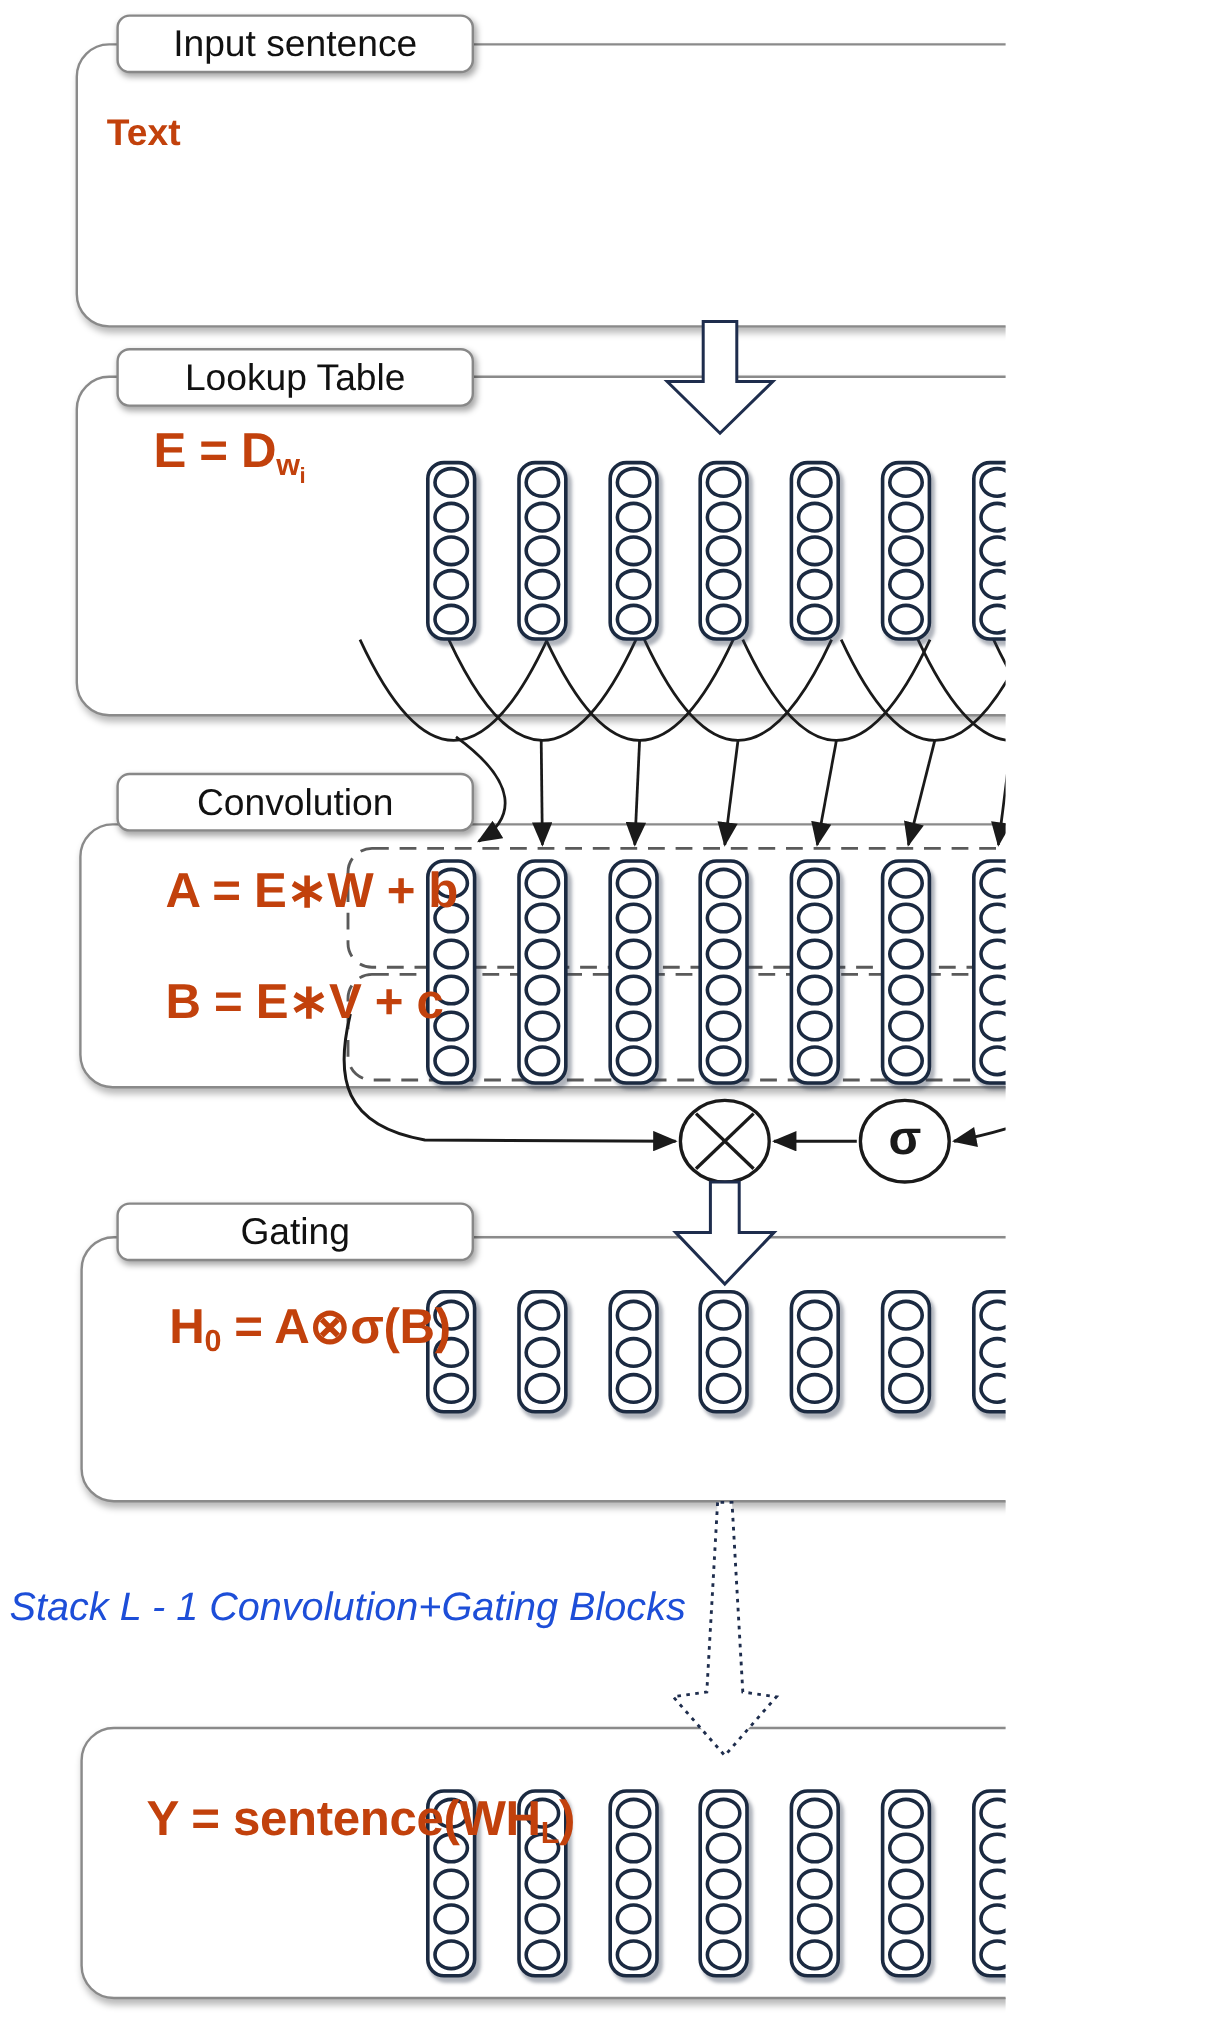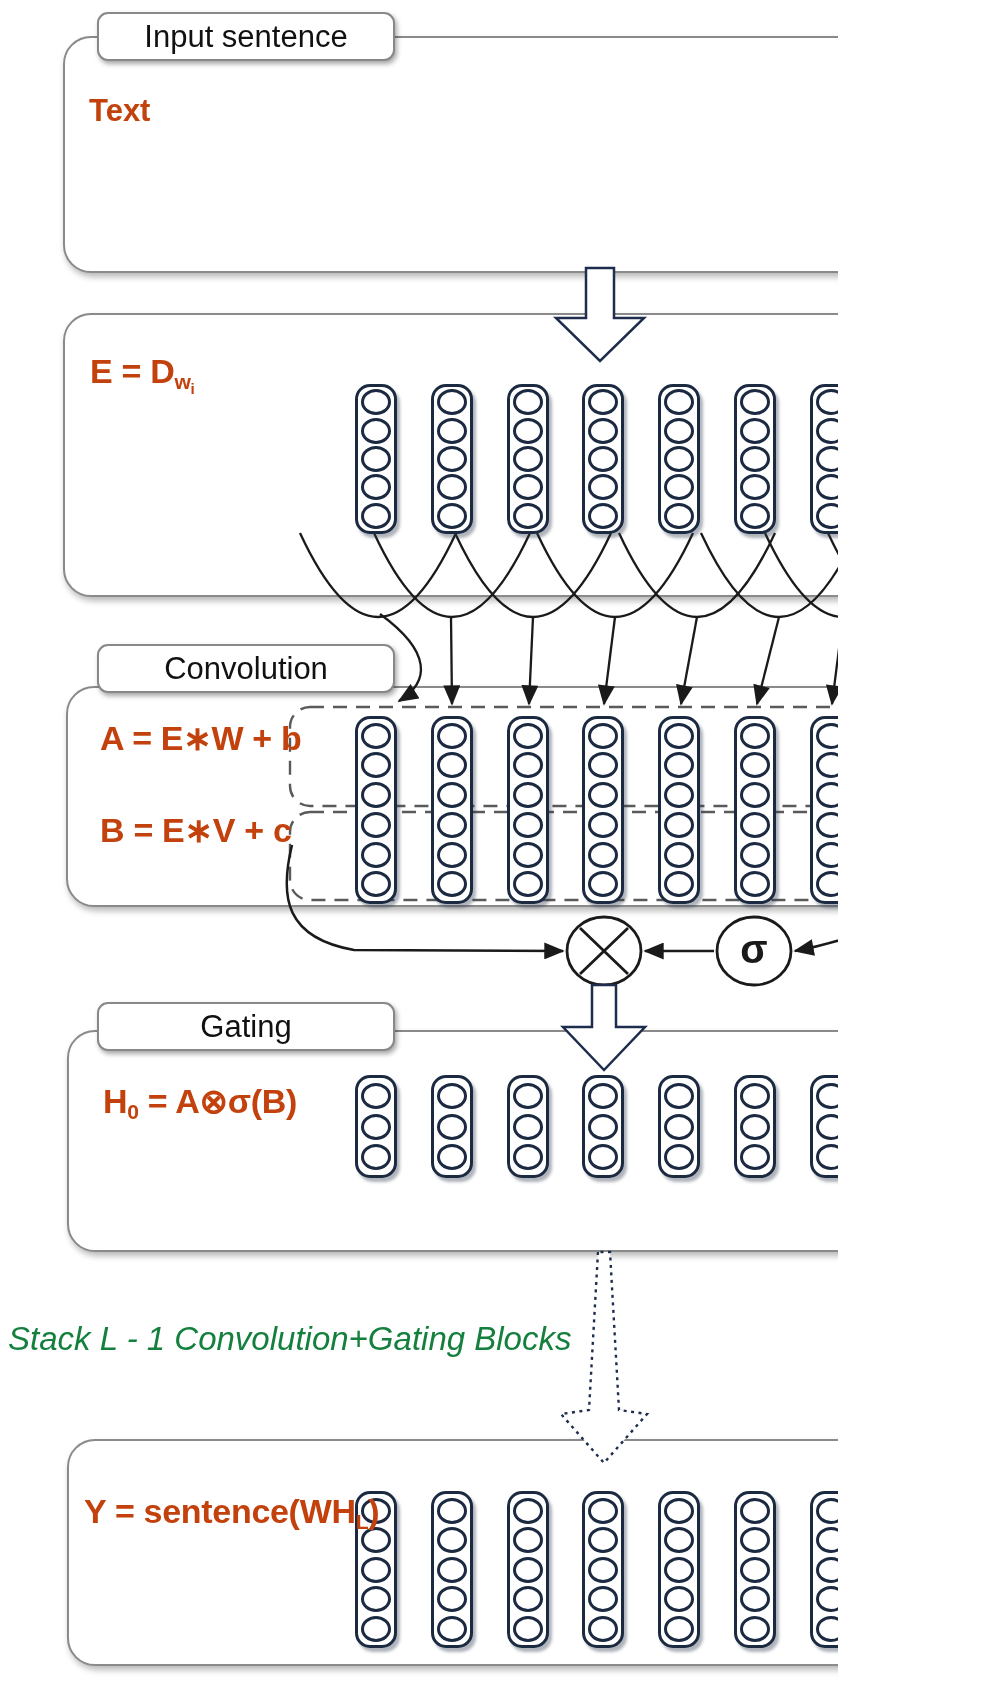--- a/index.html
+++ b/index.html
@@ -16,24 +16,24 @@
   .cell{width:24px;height:20px;border:3px solid #1b2a41;border-radius:50%;background:#fff;}
 
   .tab{position:absolute;left:97px;width:294px;height:45px;background:#fff;border:2px solid #888;
        border-radius:11px;box-shadow:2px 3px 5px rgba(0,0,0,.35);display:flex;align-items:center;
        justify-content:center;font-size:31px;color:#111;z-index:4;}
 
   .txt{position:absolute;z-index:4;color:#c2410c;white-space:nowrap;}
   .word{position:absolute;font-size:31px;color:#1a1a1a;}
   .token{position:absolute;font-family:"DejaVu Serif", serif;font-style:italic;font-size:30px;color:#1a1a1a;}
   .token .tsub{font-size:0.68em;vertical-align:-0.35em;}
-  .formula{font-weight:bold;font-size:34px;letter-spacing:-0.3px;}
+  .formula{font-weight:bold;font-size:41px;letter-spacing:-0.3px;margin-left:38px;}
   .sub{font-size:0.62em;vertical-align:-0.28em;}
   .subsub{font-size:0.45em;vertical-align:-0.75em;}
-  .note{font-style:italic;font-size:33px;color:#15803d;}
+  .note{font-style:italic;font-size:33px;color:#1d4ed8;}
   .sigma-label{position:absolute;left:728px;top:927px;width:52px;text-align:center;
                font-size:40px;font-weight:bold;color:#1a1a1a;z-index:4;}
 </style>
 </head>
 <body>
 
 <div id="stage">
 
   <div class="panel" style="left:63px;top:36px;width:842px;height:233px;"></div>
   <div class="panel" style="left:63px;top:313px;width:842px;height:280px;"></div>
@@ -85,20 +85,21 @@
     </g>
 
     <ellipse cx="754" cy="951" rx="37" ry="34" fill="#fff" stroke="#1a1a1a" stroke-width="2.8"></ellipse>
 
     <path d="M 592 985 L 592 1027 L 563 1027 L 604 1070 L 645 1027 L 616 1027 L 616 985 Z" fill="#fff" stroke="#1e2d4d" stroke-width="2.5"></path>
 
     <path d="M 598 1252 L 589 1410 L 561 1414 L 604 1463 L 647 1414 L 619 1410 L 610 1252 Z" fill="#fff" stroke="#1e2d4d" stroke-width="2.4" stroke-dasharray="3 4.5"></path>
   </svg>
 
   <div class="tab" style="top:12px;">Input sentence</div>
+  <div class="tab" style="top:290px;">Lookup Table</div>
   <div class="tab" style="top:644px;">Convolution</div>
   <div class="tab" style="top:1002px;">Gating</div>
 
   <div class="txt" style="left:89px;top:93px;font-size:31px;font-weight:bold;">Text</div>
   <div id="words-row">
       <div class="word" style="left: 247px; top: 93px;">The</div>
       <div class="word" style="left: 302px; top: 93px;">cat</div>
       <div class="word" style="left: 351px; top: 93px;">sat</div>
       <div class="word" style="left: 402px; top: 93px;">on</div>
       <div class="word" style="left: 444px; top: 93px;">the</div>

